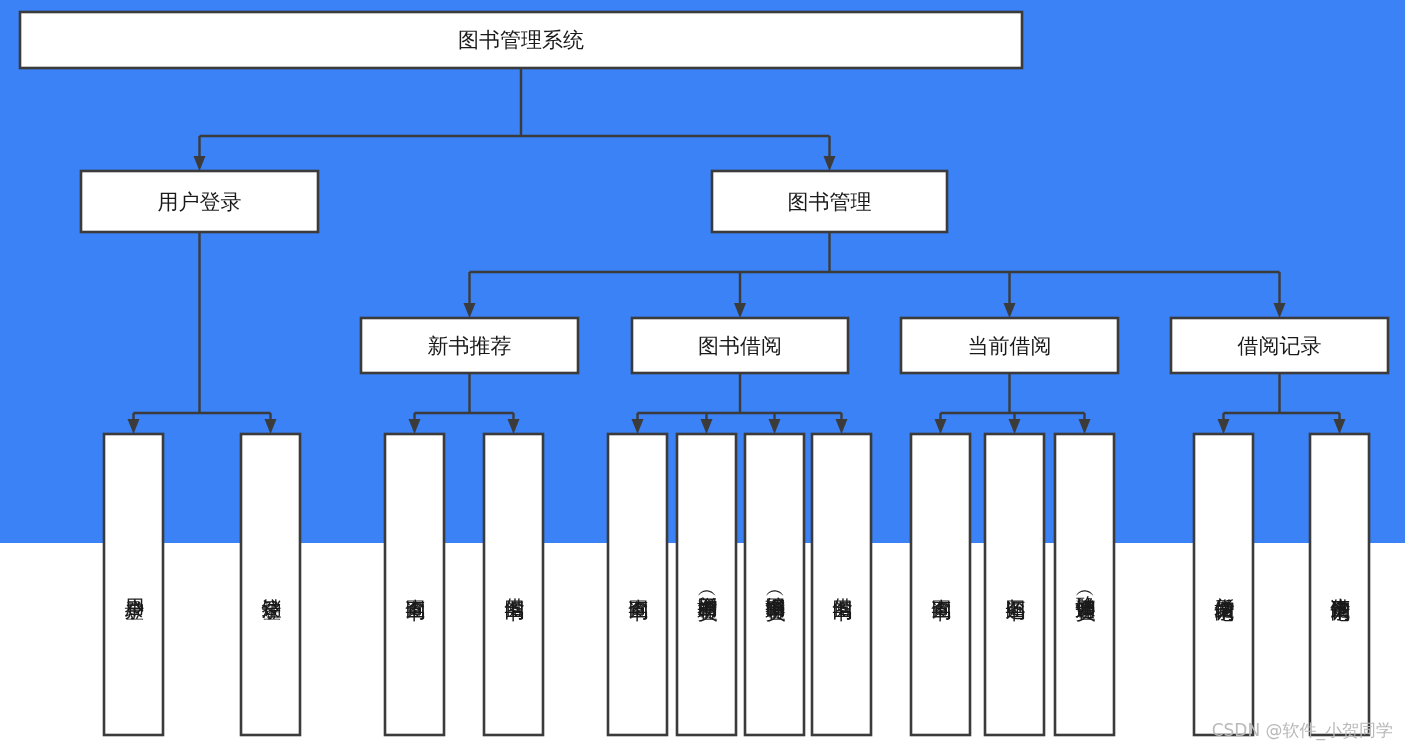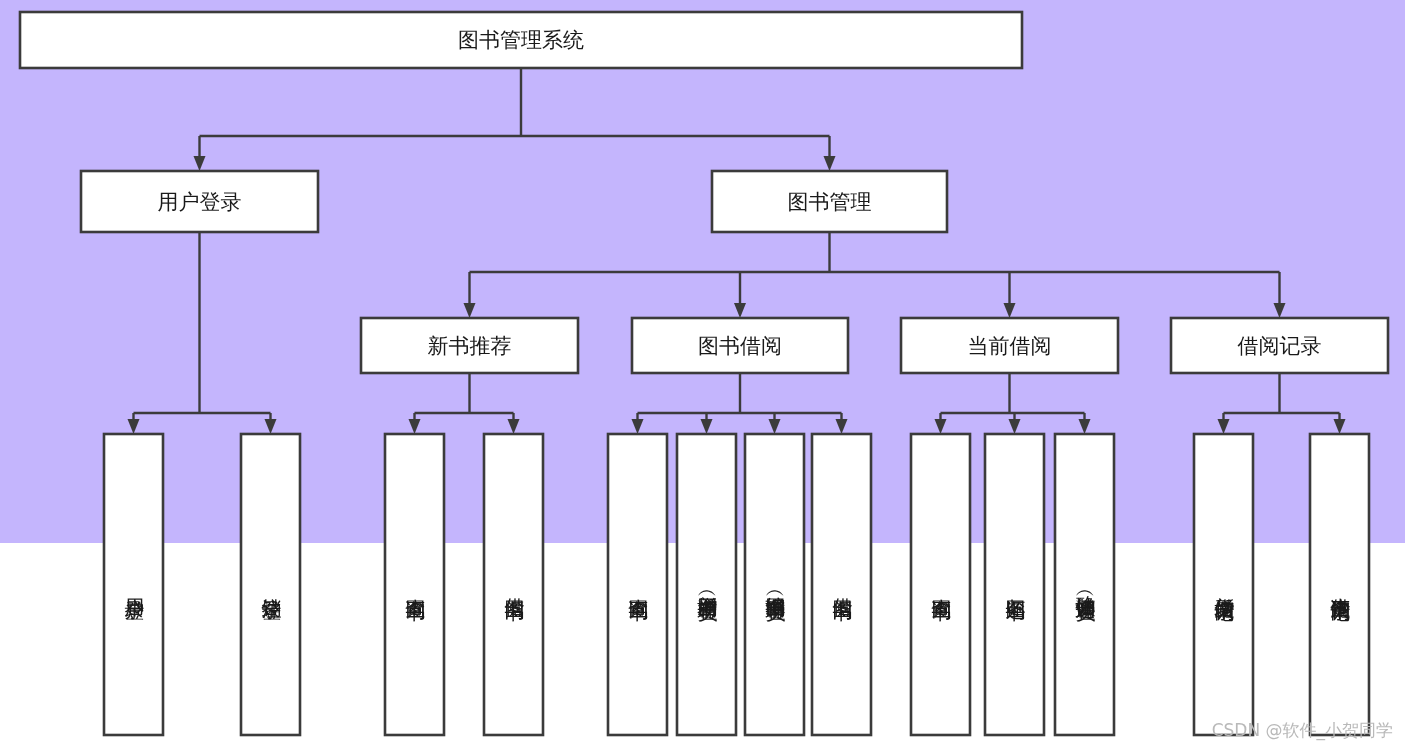--- a/index.html
+++ b/index.html
@@ -11,21 +11,21 @@
   body {
     width: 1405px;
     height: 747px;
     overflow: hidden;
     font-family: "DejaVu Sans", "Liberation Sans", sans-serif;
   }
   #diagram-root {
     position: relative;
     width: 1405px;
     height: 543px;
-    background: #c4b5fd;
+    background: #3b82f6;
   }
   svg.diagram-canvas {
     position: absolute;
     top: 0;
     left: 0;
     width: 1405px;
     height: 747px;
     display: block;
   }
   .node-box {

